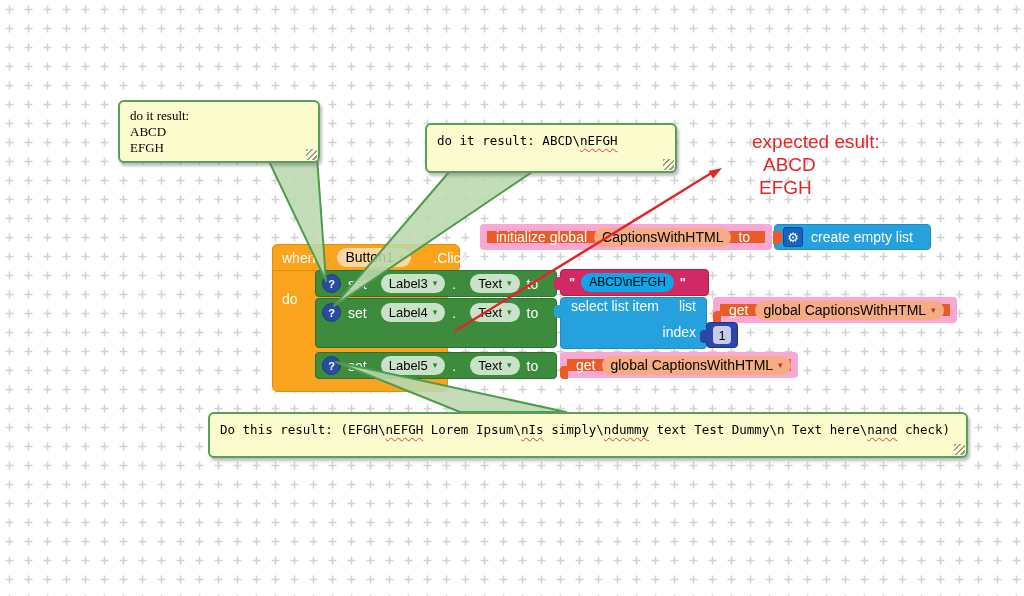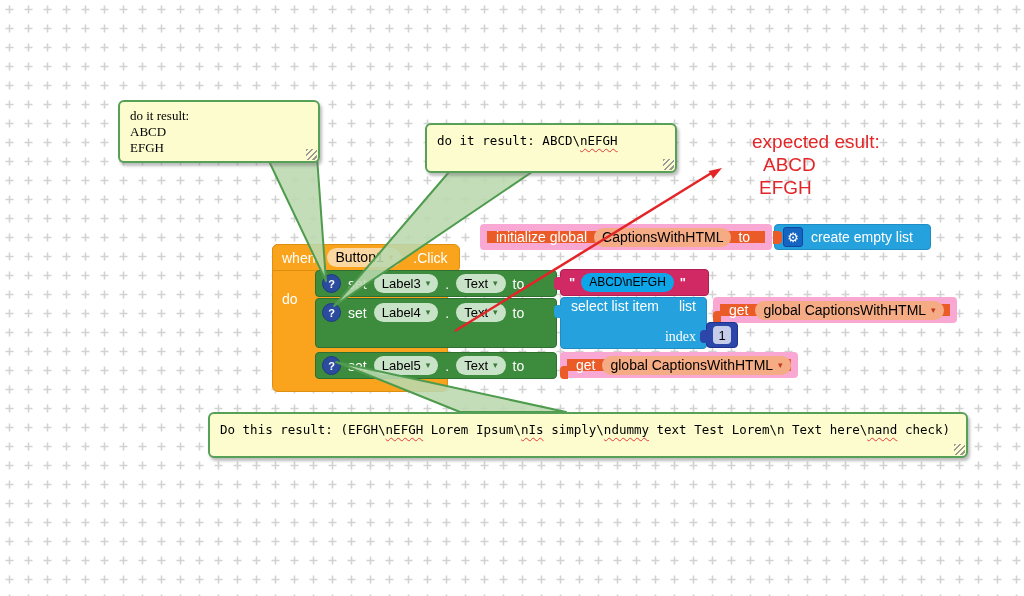--- a/index.html
+++ b/index.html
@@ -22,21 +22,21 @@
   
   .listblk{background:#25A2DD;border:1px solid #1F8CC4;border-radius:4px;}
   .gearbox{width:18px;height:18px;background:#1565C0;border:1px solid #0D47A1;border-radius:3px;
         color:#fff;display:flex;align-items:center;justify-content:center;font-size:13px;}
   
   .evt{background:#FAA41E;border:1px solid #DE8E10;}
   .bpill{background:#FBD7A2;font-size:14px;}
   
   .setrow{background:#3D8B3D;border:1px solid #2F7032;border-radius:4px;z-index:3;}
   .rowline{display:flex;align-items:center;gap:7px;height:27px;padding:0 6px;}
-  .gpill{background:#C9E3C9;}
+  .gpill{background:#C9E3C9;margin-left:7px;}
   .help{flex:0 0 auto;width:17px;height:17px;border-radius:50%;background:#2B4B9E;
         border:1px solid #203A80;color:#fff;font-weight:bold;font-size:11px;
         display:flex;align-items:center;justify-content:center;}
   
   .txtblk{background:#D02963;border:1px solid #B11F52;border-radius:4px;gap:6px;padding:0 8px;}
   .ppill{background:#0ea5e9;font-size:12px;}
   .q{color:#fff;font-size:13px;font-weight:bold;}
   
   .numblk{background:#2C47A9;border:1px solid #1E3390;border-radius:4px;justify-content:center;}
   .npill{background:#C6CDEB;border-radius:4px;width:18px;height:18px;display:flex;
@@ -75,21 +75,21 @@
     <span class="wlbl">to</span>
   </div>
 
   <div class="blk listblk" style="left:774px;top:224px;width:157px;height:26px;z-index:2;gap:8px;padding:0 8px;">
     <span style="position:absolute;left:-2px;top:6px;width:9px;height:13px;background:#EB5B28;border-radius:0 4px 4px 0;"></span>
     <span class="gearbox">⚙</span>
     <span class="wlbl">create empty list</span>
   </div>
 
   <div class="blk evt" style="left:272px;top:244px;width:176px;height:148px;border-radius:6px;z-index:1;"></div>
-  <div class="blk evt" style="left:272px;top:244px;width:188px;height:27px;border-radius:6px 6px 4px 0;z-index:2;gap:12px;padding:0 9px;">
+  <div class="blk evt" style="left:272px;top:244px;width:188px;height:27px;border-radius:6px 6px 4px 0;z-index:2;gap:22px;padding:0 9px;">
     <span class="wlbl">when</span>
     <span class="pill bpill">
       <span>Button1</span>
       <span class="arr warr">▾</span>
     </span>
     <span class="wlbl">.Click</span>
   </div>
   <div style="position:absolute;left:282px;top:275px;color:#fff;font-size:14px;z-index:2;margin-top:16px;">do</div>
 
   <div class="blk setrow" style="left:315px;top:270px;width:242px;height:27px;">
@@ -149,21 +149,21 @@
       <span>ABCD\nEFGH</span>
     </span>
     <span class="q">"</span>
   </div>
 
   <div class="blk listblk ltab" style="left:560px;top:297px;width:147px;height:52px;z-index:4;display:block;padding:0 10px;background:#25A2DD;">
     <div style="height:26px;display:flex;align-items:flex-start;justify-content:space-between;">
       <span>select list item</span>
       <span>list</span>
     </div>
-    <div style="height:26px;display:flex;align-items:center;justify-content:flex-end;font-family:Liberation Serif, serif;">
+    <div style="height:26px;display:flex;align-items:flex-start;justify-content:flex-end;">
       <span>index</span>
     </div>
   </div>
 
   <div class="blk varblk ltab" style="left:713px;top:297px;width:244px;height:26px;z-index:4;background:#EB5B28;">
     <span class="wlbl">get</span>
     <span class="pill opill">
       <span>global CaptionsWithHTML</span>
       <span class="arr oarr">▾</span>
     </span>
@@ -195,21 +195,21 @@
     <div>EFGH</div>
     <span class="grip"></span>
   </div>
 
   <div class="balloon" style="left:425px;top:123px;width:252px;height:50px;padding:8px 10px;font-size:12.5px;">
     <span>do it result: ABCD\</span><span class="sq">nEFGH</span>
     <span class="grip"></span>
   </div>
 
   <div class="balloon" style="left:208px;top:412px;width:760px;height:46px;padding:8px 10px;font-size:12.5px;">
-    <span>Do this result: (EFGH\</span><span class="sq">nEFGH</span><span> Lorem Ipsum\</span><span class="sq">nIs</span><span> simply\</span><span class="sq">ndummy</span><span> text Test Lorem\n Text here\</span><span class="sq">nand</span><span> check)</span>
+    <span>Do this result: (EFGH\</span><span class="sq">nEFGH</span><span> Lorem Ipsum\</span><span class="sq">nIs</span><span> simply\</span><span class="sq">ndummy</span><span> text Test Dummy\n Text here\</span><span class="sq">nand</span><span> check)</span>
     <span class="grip"></span>
   </div>
 
   <div id="note">
     <div>expected esult:</div>
     <div>ABCD</div>
     <div>EFGH</div>
   </div>
 
 </div>

